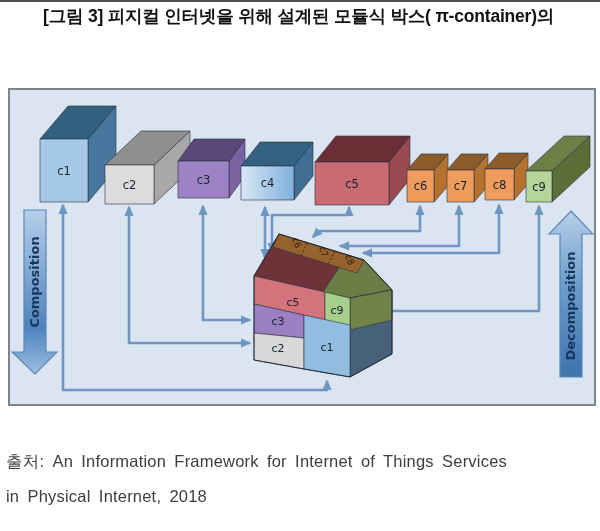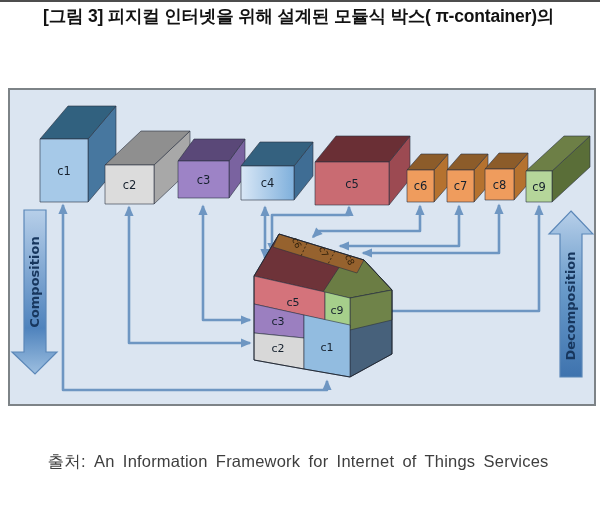--- a/index.html
+++ b/index.html
@@ -3,21 +3,21 @@
 <meta charset="utf-8">
 <style>
   html,body{margin:0;padding:0;background:#ffffff;}
   body{width:600px;height:531px;position:relative;font-family:"Liberation Sans",sans-serif;overflow:hidden;}
   .top-rule{position:absolute;left:0;top:0;width:600px;height:0;border-top:2px solid #4d4d4d;}
   .fig-title{position:absolute;left:7px;top:5px;width:588px;font-size:17.5px;font-weight:700;
              color:#121212;line-height:23px;letter-spacing:-0.2px;margin-left:36px;}
   .panel{position:absolute;left:8px;top:88px;width:584px;height:314px;background:#dbe5f1;
          border:2px solid #7d8387;}
   .panel svg{position:absolute;left:0;top:0;width:584px;height:314px;display:block;}
-  .source{position:absolute;left:6px;top:444px;width:584px;text-align:center;font-size:16.5px;
+  .source{position:absolute;left:6px;top:444px;width:584px;text-align:left;font-size:16.5px;
           color:#3e3e3e;line-height:35px;word-spacing:3.5px;letter-spacing:0.2px;}
   svg text{font-family:"DejaVu Sans","Liberation Sans",sans-serif;}
 </style>
 </head>
 <body>
 
 <div class="top-rule"></div>
 
 <div class="fig-title">
   <div>[그림 3] 피지컬 인터넷을 위해 설계된 모듈식 박스( π-container)의</div>
@@ -165,13 +165,14 @@
         <text x="284" y="154" text-anchor="middle" font-size="9" fill="#2b1c09" transform="rotate(65 284 154)">c6</text>
         <text x="311" y="163" text-anchor="middle" font-size="9" fill="#2b1c09" transform="rotate(65 311 163)">c7</text>
         <text x="337" y="171" text-anchor="middle" font-size="9" fill="#2b1c09" transform="rotate(65 337 171)">c8</text>
         <polygon points="244,186 269,144 354,170 382,200 382,264 340,287 294,279 244,270" fill="none" stroke="#1d242f" stroke-width="0.9" stroke-linejoin="round"></polygon>
       </g>
     </svg>
 </div>
 
 <div class="source">
   <div>출처: An Information Framework for Internet of Things Services</div>
+  <div>in Physical Internet, 2018</div>
 </div>
 
 </body></html>

